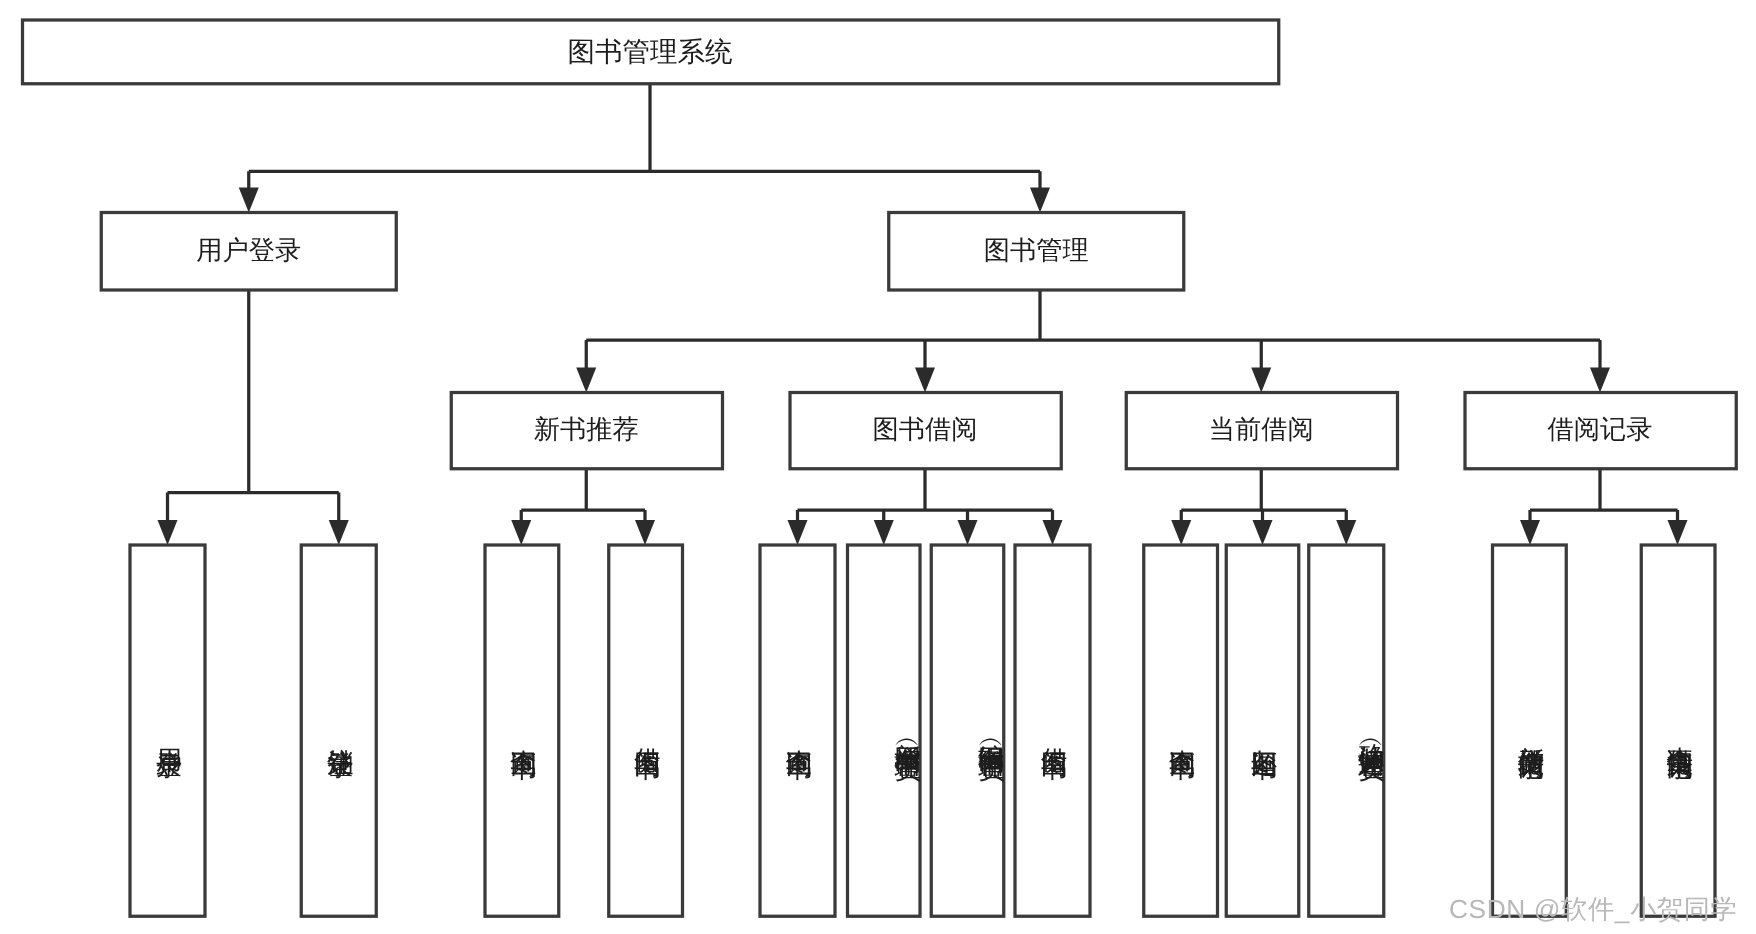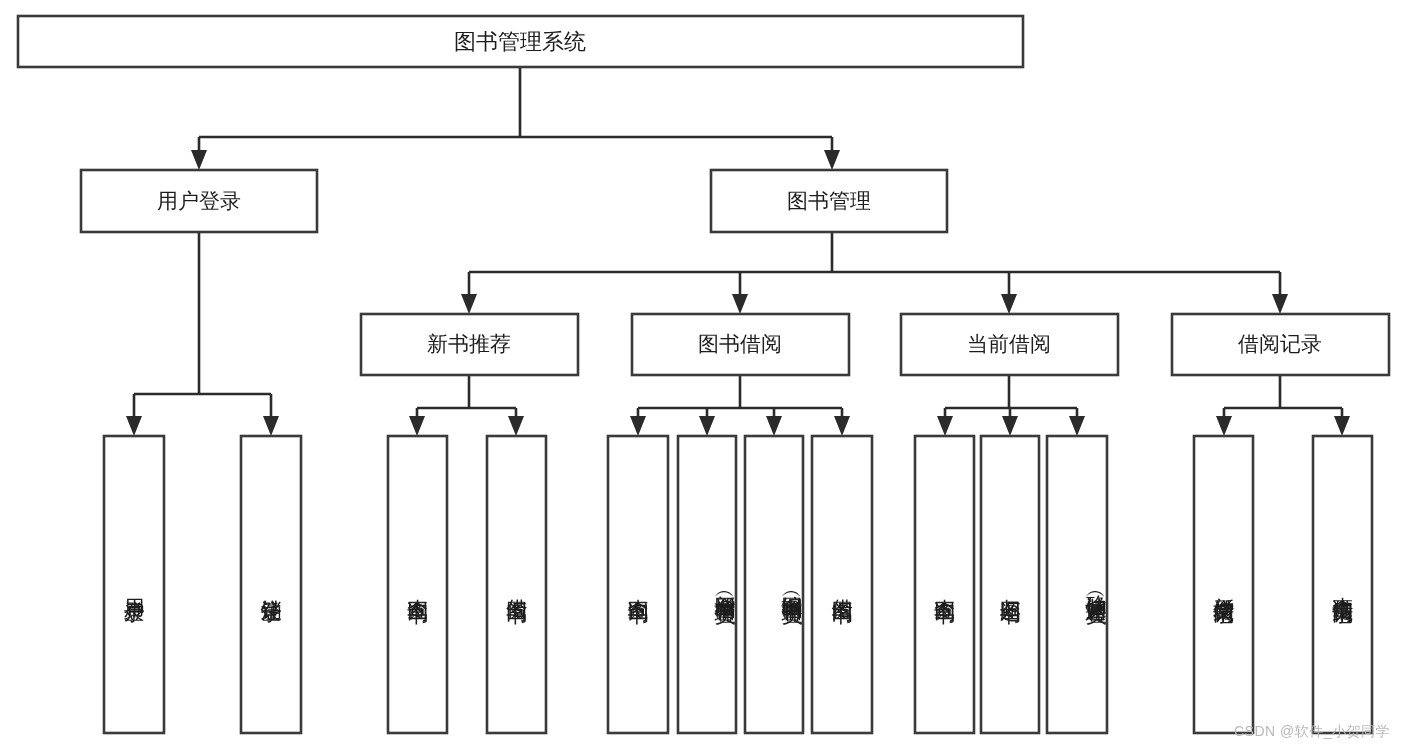--- a/index.html
+++ b/index.html
@@ -68,21 +68,21 @@
     align-items: center;
     justify-content: center;
     white-space: nowrap;
     pointer-events: none;
   }
   .watermark {
     position: absolute;
     right: 10px;
     bottom: 6px;
     font-family: "Liberation Sans", "DejaVu Sans", sans-serif;
-    font-size: 14px;
+    font-size: 21px;
     color: #b8b8b8;
     letter-spacing: 0.5px;
     white-space: nowrap;
   }
 </style>
 </head>
 <body>
 
 <div id="diagram-root">
 

